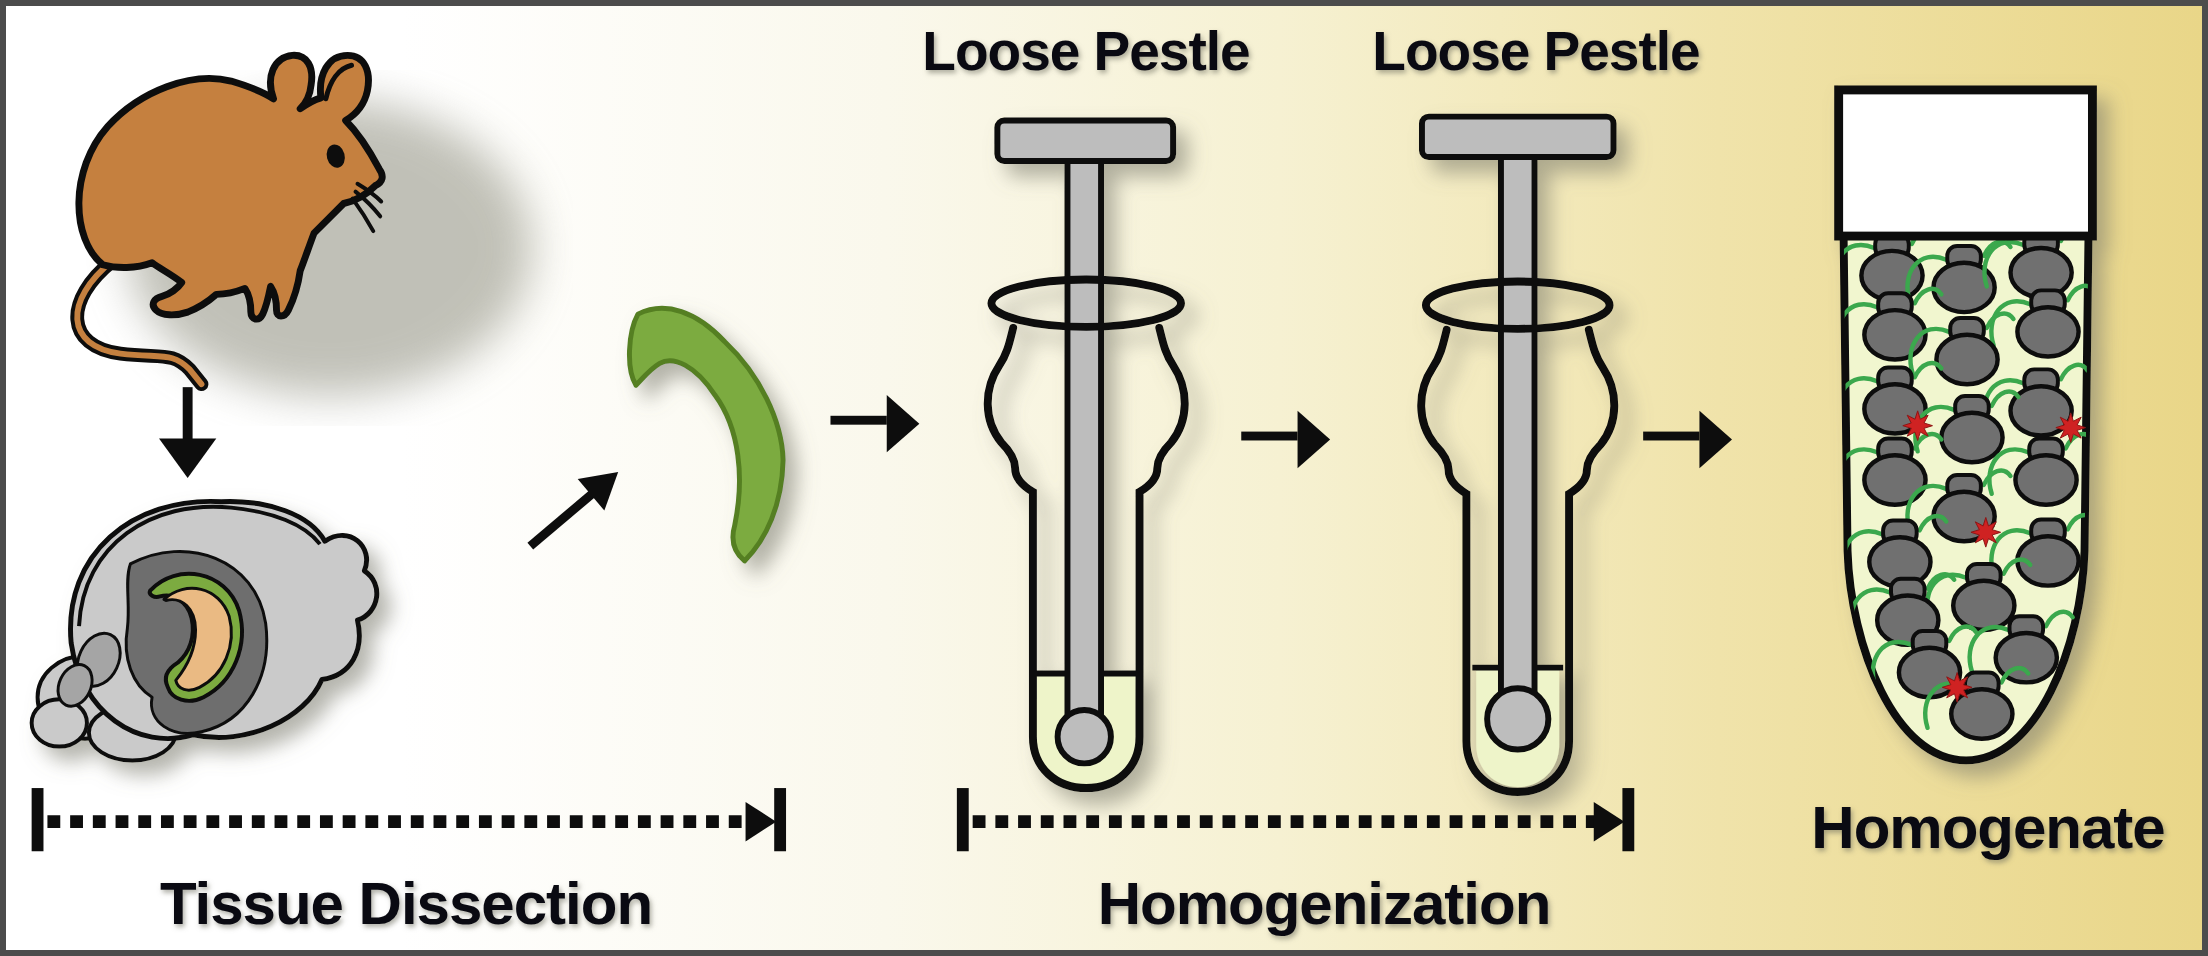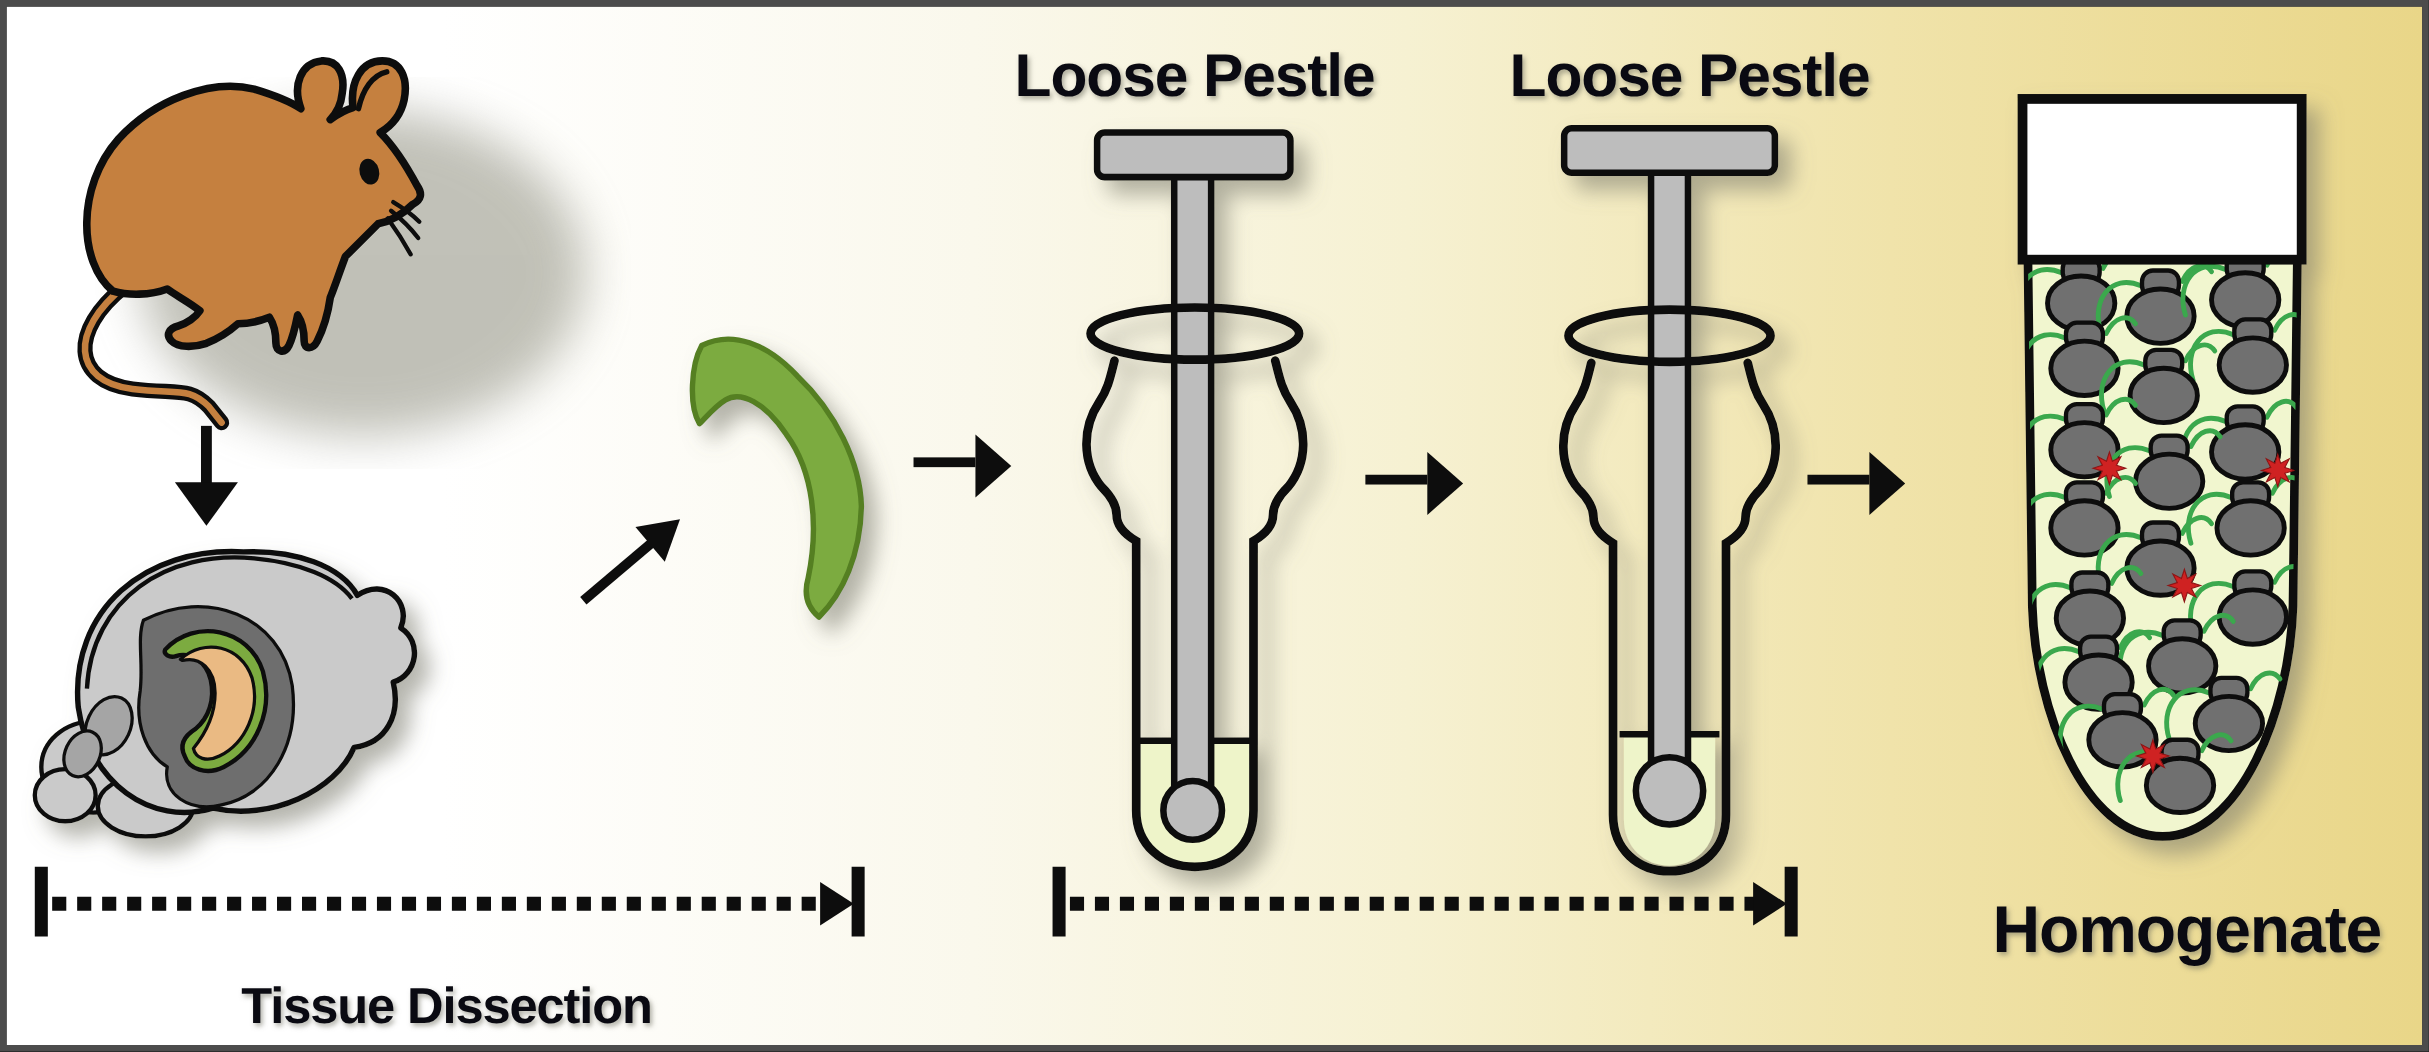--- a/index.html
+++ b/index.html
@@ -21,24 +21,23 @@
   .stage svg{position:absolute;left:0;top:0;width:100%;height:100%;}
   .figlabel{
     position:absolute;
     text-align:center;
     font-weight:bold;
     color:var(--label_color);
     text-shadow:2px 3px 5px rgba(110,110,95,.55);
     white-space:nowrap;
     line-height:1;
     letter-spacing:-1px;
-    margin-top:17px;
   }
   .pestle-label{font-size:55px;}
-  .caption-label{font-size:46px;}
+  .caption-label{font-size:60px;}
   .homogenate-label{font-size:60px;}
 </style>
 </head>
 <body>
 
 <div class="stage">
   <svg viewBox="0 0 2208 956">
     <defs>
       <filter id="softshadow" x="-30%" y="-30%" width="170%" height="170%">
         <feDropShadow dx="12" dy="13" stdDeviation="10" flood-color="#77776a" flood-opacity="0.55"></feDropShadow>
@@ -367,13 +366,14 @@
       <line x1="971" y1="826" x2="1601" y2="826" style="stroke-width:13;stroke-dasharray:13 10"></line>
       <polygon points="1600,806 1600,846 1631,826" style="stroke:none"></polygon>
       <line x1="1635" y1="792" x2="1635" y2="856" style="stroke-width:12"></line>
     </g>
   </svg>
 
   <div class="figlabel pestle-label" style="left:880px;top:18px;width:400px">Loose Pestle</div>
   <div class="figlabel pestle-label" style="left:1330px;top:18px;width:400px">Loose Pestle</div>
   <div class="figlabel homogenate-label" style="left:1732px;top:792px;width:500px">Homogenate</div>
   <div class="figlabel caption-label" style="left:100px;top:868px;width:600px">Tissue Dissection</div>
+  <div class="figlabel caption-label" style="left:1018px;top:868px;width:600px">Homogenization</div>
 </div>
 
 </body></html>

